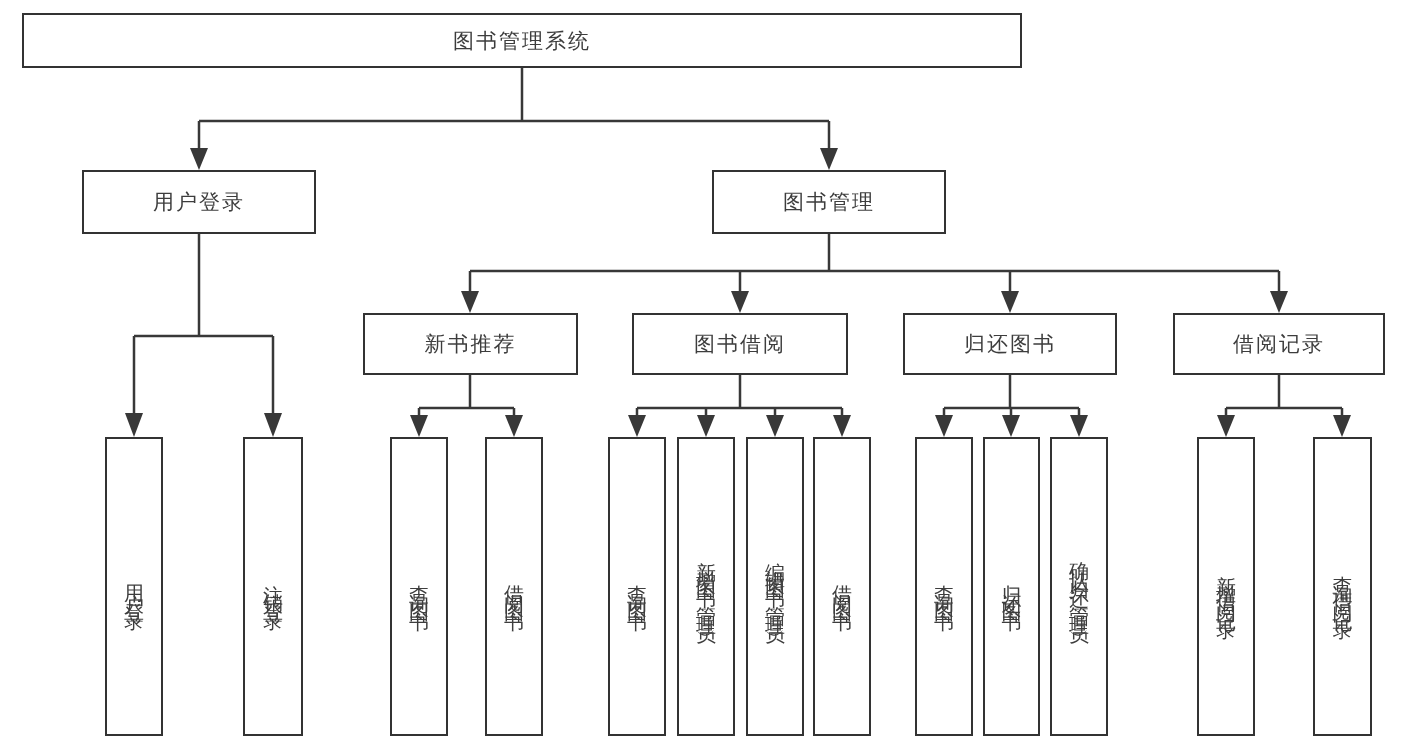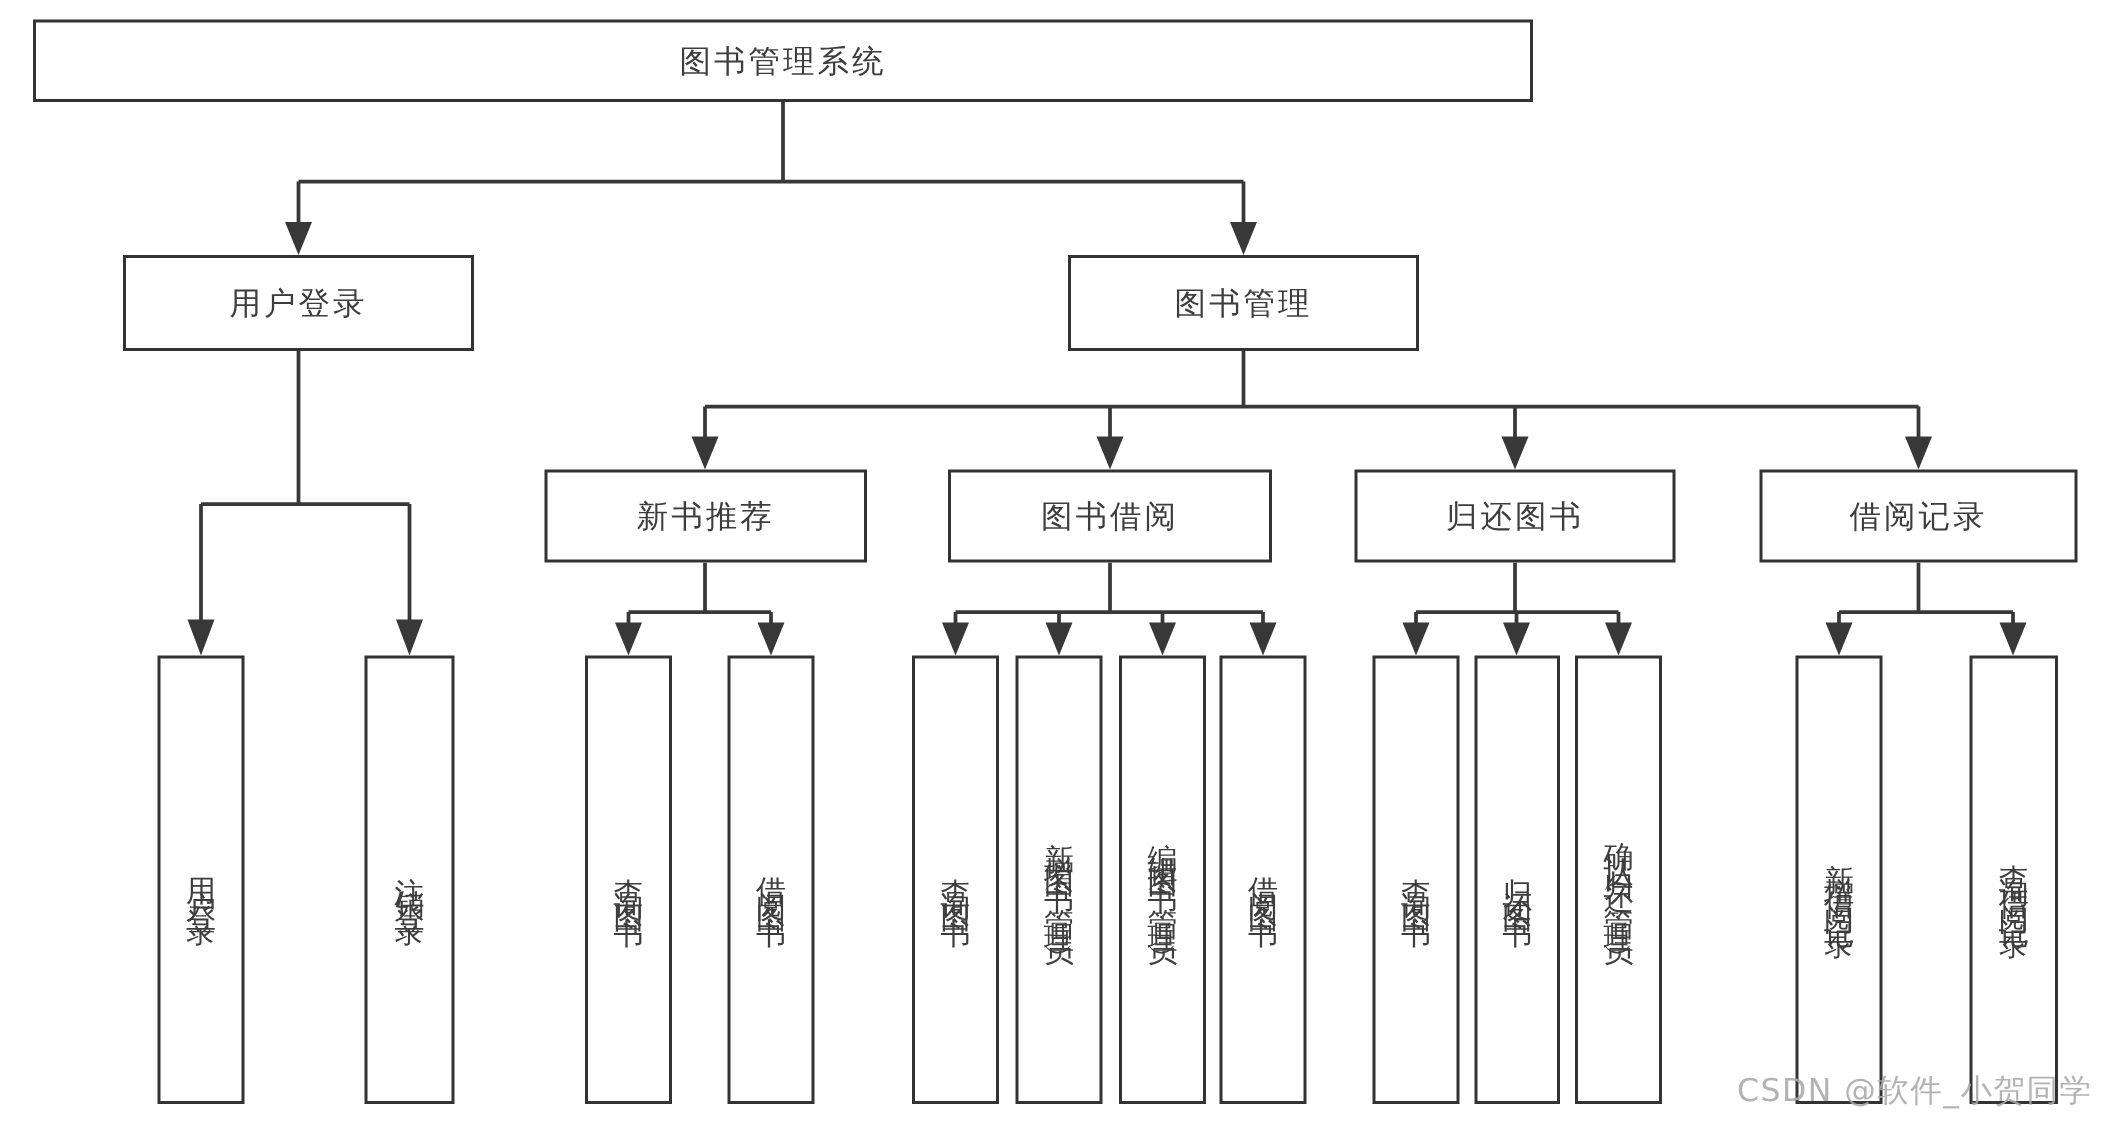--- a/index.html
+++ b/index.html
@@ -148,15 +148,14 @@
     <span class="vtext">确认归还（管理员）</span>
   </div>
 
   <div class="node v-node" style="left:1197px; top:437px; width:58px; height:299px;">
     <span class="vtext">新增借阅记录</span>
   </div>
   <div class="node v-node" style="left:1313px; top:437px; width:59px; height:299px;">
     <span class="vtext">查询借阅记录</span>
   </div>
 
-  <div class="watermark">CSDN @软件_小贺同学</div>
 
 </div>
 
 </body></html>

